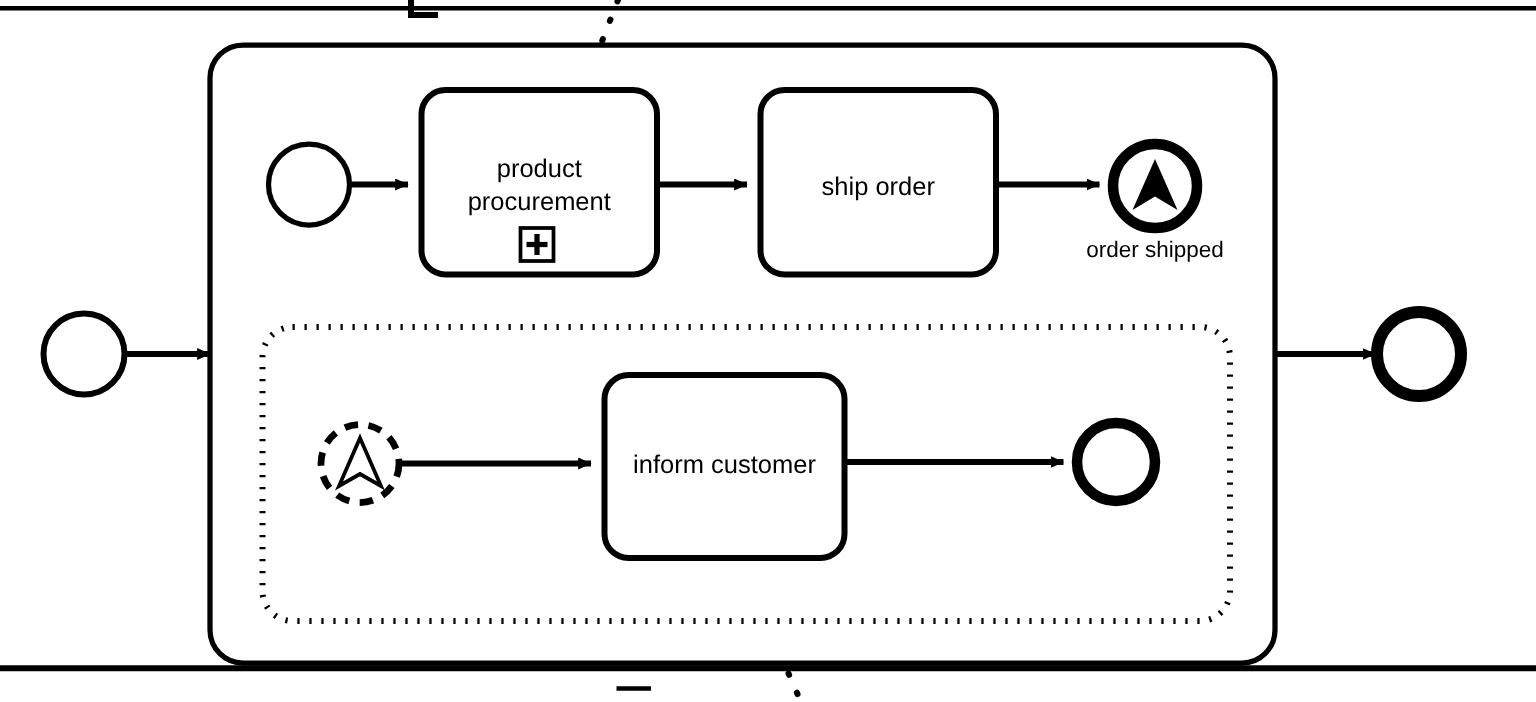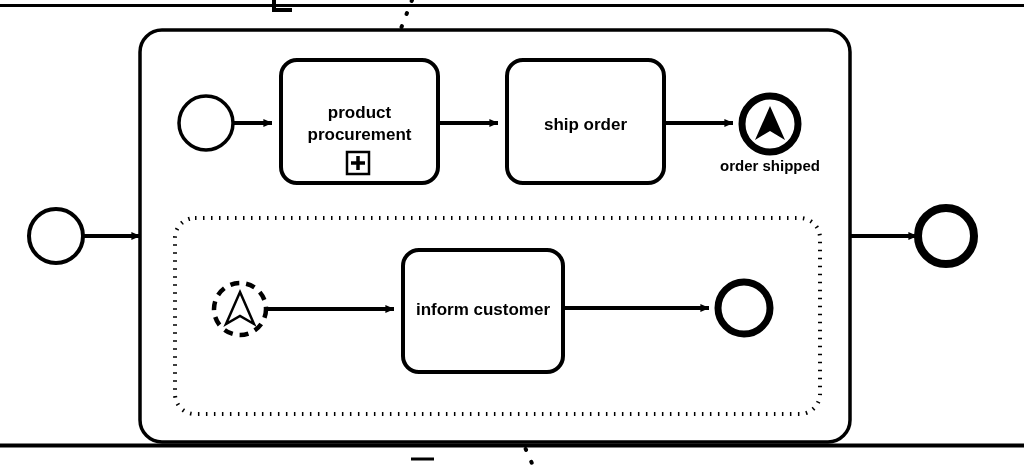--- a/index.html
+++ b/index.html
@@ -9,21 +9,20 @@
   }
   body {
     font-family: "Liberation Sans", sans-serif;
   }
   #canvas {
     position: relative;
     width: 1024px;
     height: 468px;
     background: #ffffff;
     overflow: hidden;
-    font-weight: bold;
   }
   #canvas svg {
     position: absolute;
     top: 0;
     left: 0;
   }
   .bpmn-label {
     font-family: "Liberation Sans", sans-serif;
     fill: #000000;
   }

